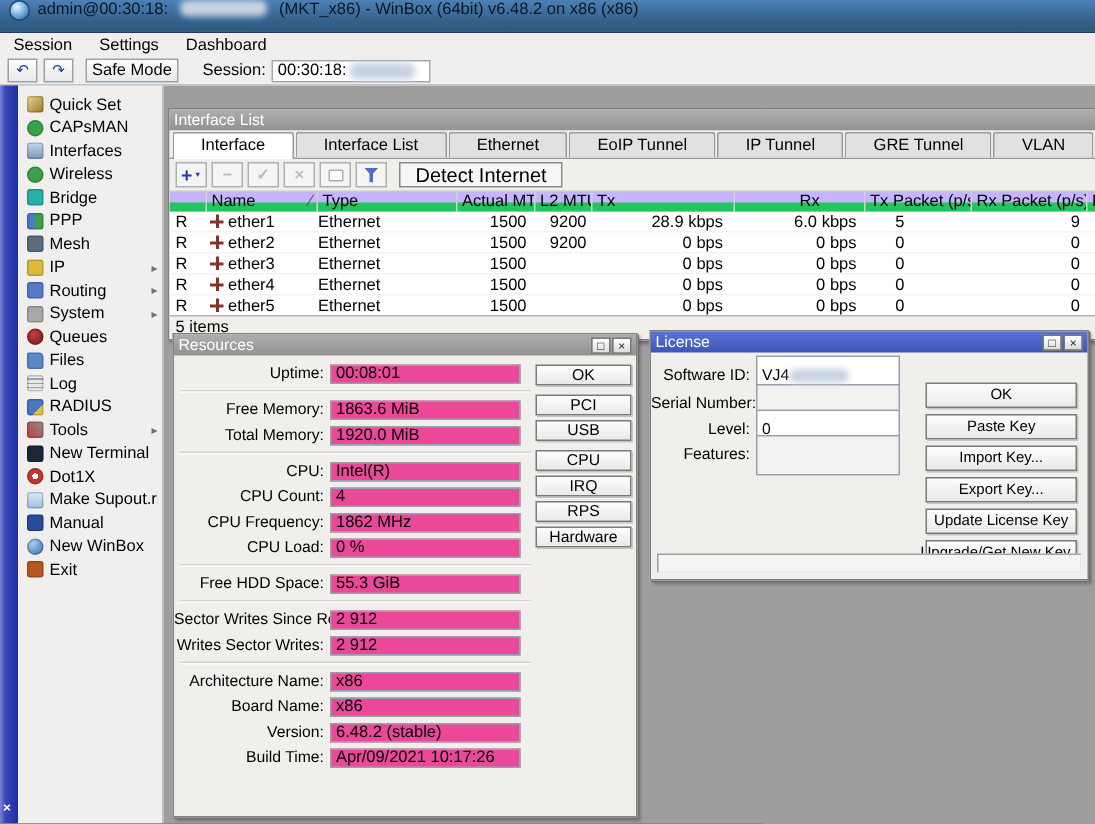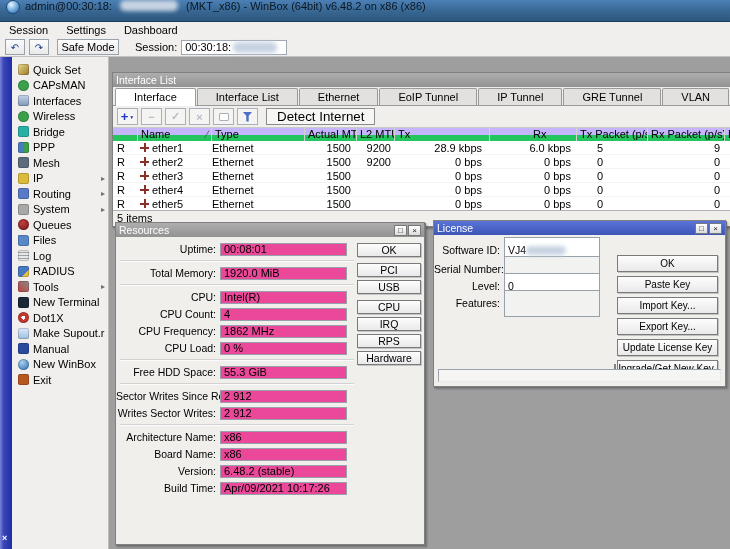--- a/index.html
+++ b/index.html
@@ -435,20 +435,24 @@
       <span class="wt-btn">□</span>
       <span class="wt-btn">×</span>
     </div>
     <div class="res-body">
       <div class="res-row">
           <span class="res-label">Uptime:</span>
           <span class="res-input">00:08:01</span>
         </div>
       <div class="res-div"></div>
       <div class="res-row">
+          <span class="res-label">Free Memory:</span>
+          <span class="res-input">1863.6 MiB</span>
+        </div>
+      <div class="res-row">
           <span class="res-label">Total Memory:</span>
           <span class="res-input">1920.0 MiB</span>
         </div>
       <div class="res-div"></div>
       <div class="res-row">
           <span class="res-label">CPU:</span>
           <span class="res-input">Intel(R)</span>
         </div>
       <div class="res-row">
           <span class="res-label">CPU Count:</span>

